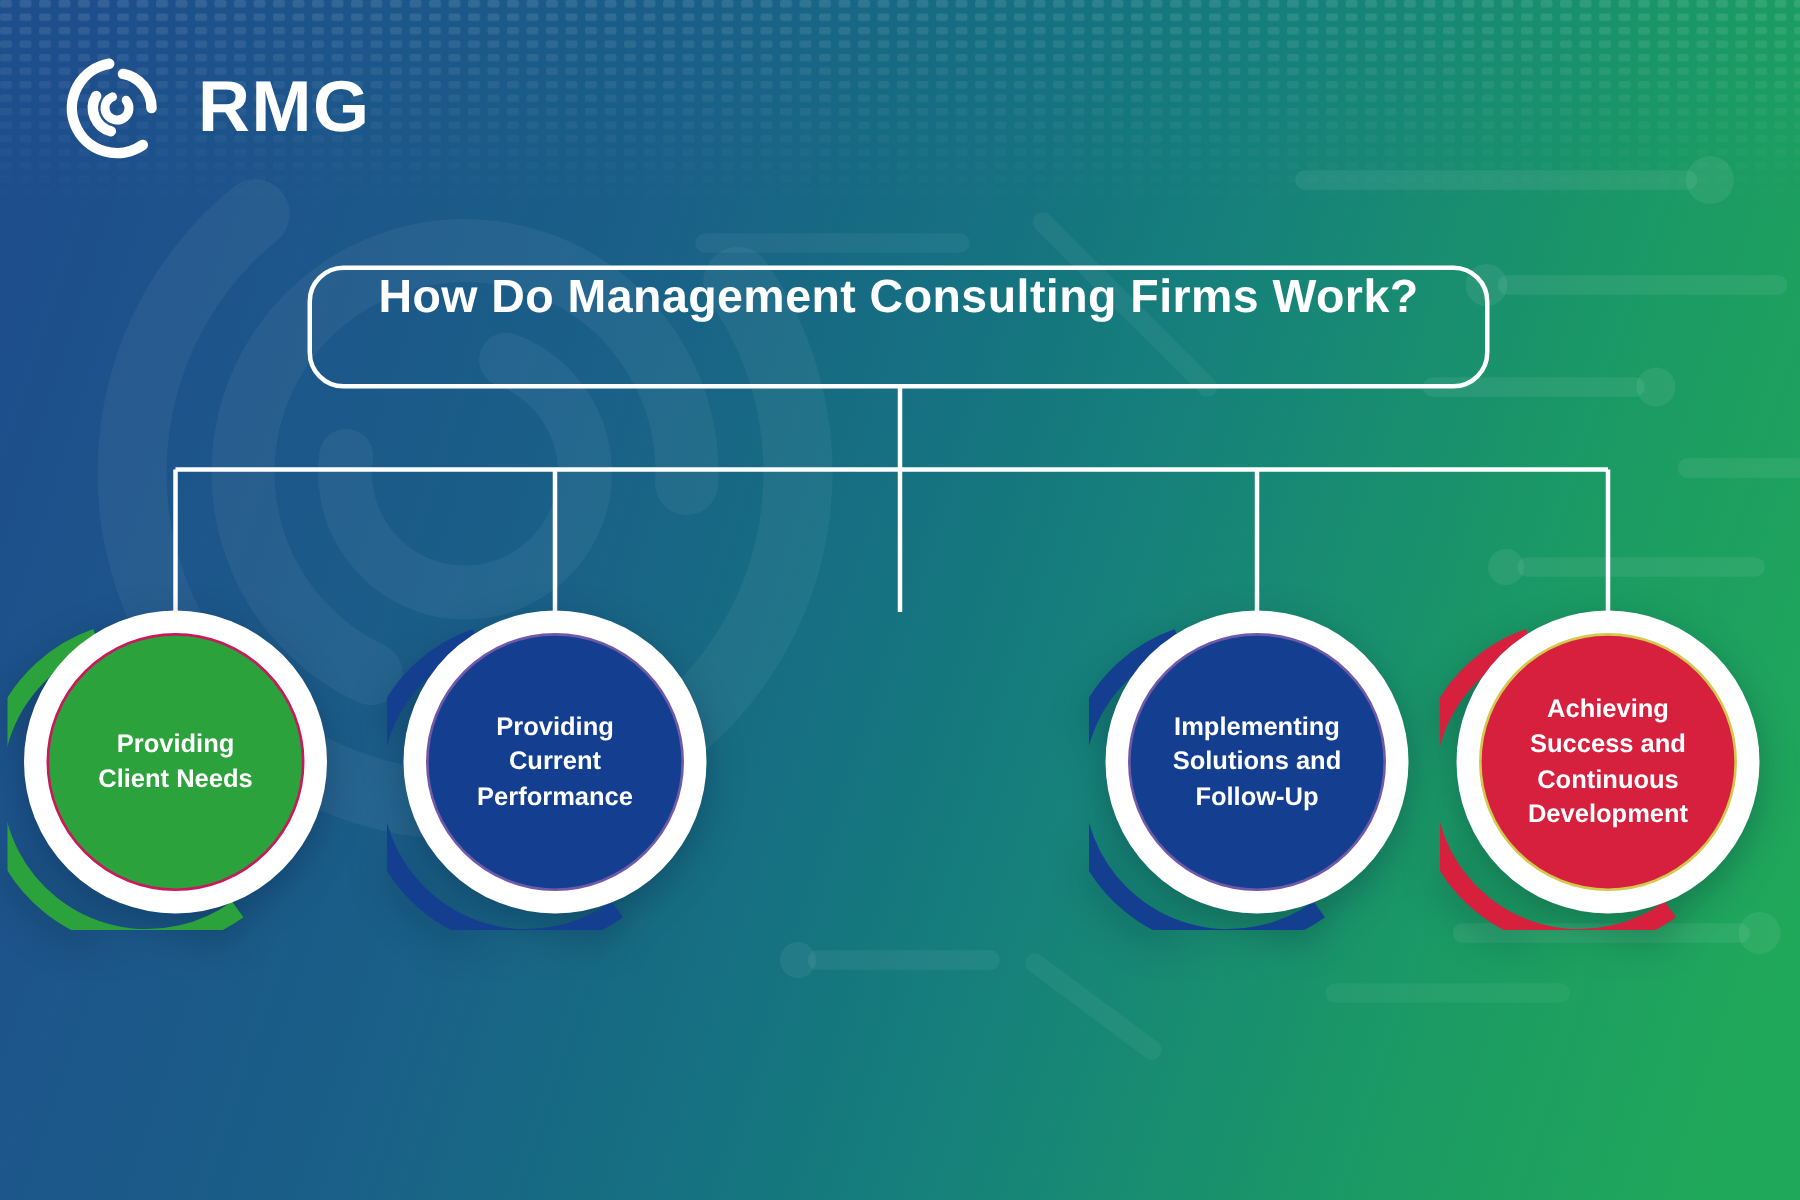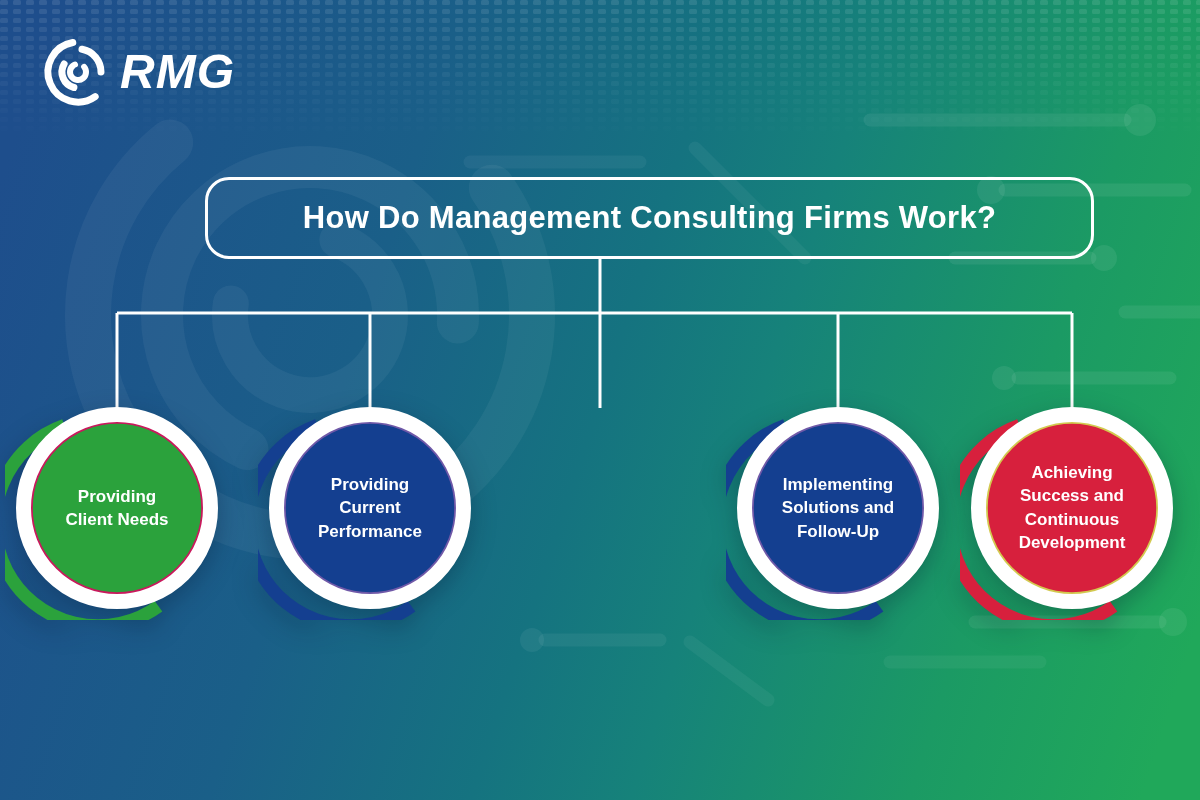--- a/index.html
+++ b/index.html
@@ -3,28 +3,28 @@
 <meta charset="utf-8">
 <style>
   html,body{margin:0;padding:0;background:#0e2b4e;}
   .stage{
     position:relative;width:1200px;height:800px;overflow:hidden;
     font-family:"Liberation Sans",sans-serif;
     background:linear-gradient(108deg,#1E4E8C 4%,#1A5F88 32%,#157380 50%,#16827A 61%,#1B9A64 80%,#20A85A 96%);
   }
   .decor{position:absolute;inset:0;width:1200px;height:800px;pointer-events:none;}
   
-  .brand{position:absolute;left:40px;top:34px;display:flex;align-items:center;gap:4px;font-style:italic;}
+  .brand{position:absolute;left:40px;top:34px;display:flex;align-items:center;gap:16px;}
   .brand svg{display:block;}
   .brand-name{color:#ffffff;font-size:48px;font-weight:800;letter-spacing:1px;line-height:1;}
   
   .title-box{
-    position:absolute;left:205px;top:177px;width:889px;height:82px;
+    position:absolute;left:205px;top:177px;width:788px;height:82px;
     border:3px solid #ffffff;border-radius:24px;box-sizing:border-box;
-    display:flex;align-items:center;justify-content:center;
+    display:flex;justify-content:center;
   }
   .title-text{color:#ffffff;font-size:31px;font-weight:800;letter-spacing:0.3px;text-align:center;}
   
   .connectors{position:absolute;inset:0;width:1200px;height:800px;pointer-events:none;}
   
   .node{position:absolute;top:396px;width:224px;height:224px;}
   .node svg{position:absolute;inset:0;filter:drop-shadow(0 8px 12px rgba(0,15,40,0.28));}
   .node-label{
     position:absolute;left:50%;top:50%;transform:translate(-50%,-50%);
     width:160px;text-align:center;color:#ffffff;font-size:17px;font-weight:800;

